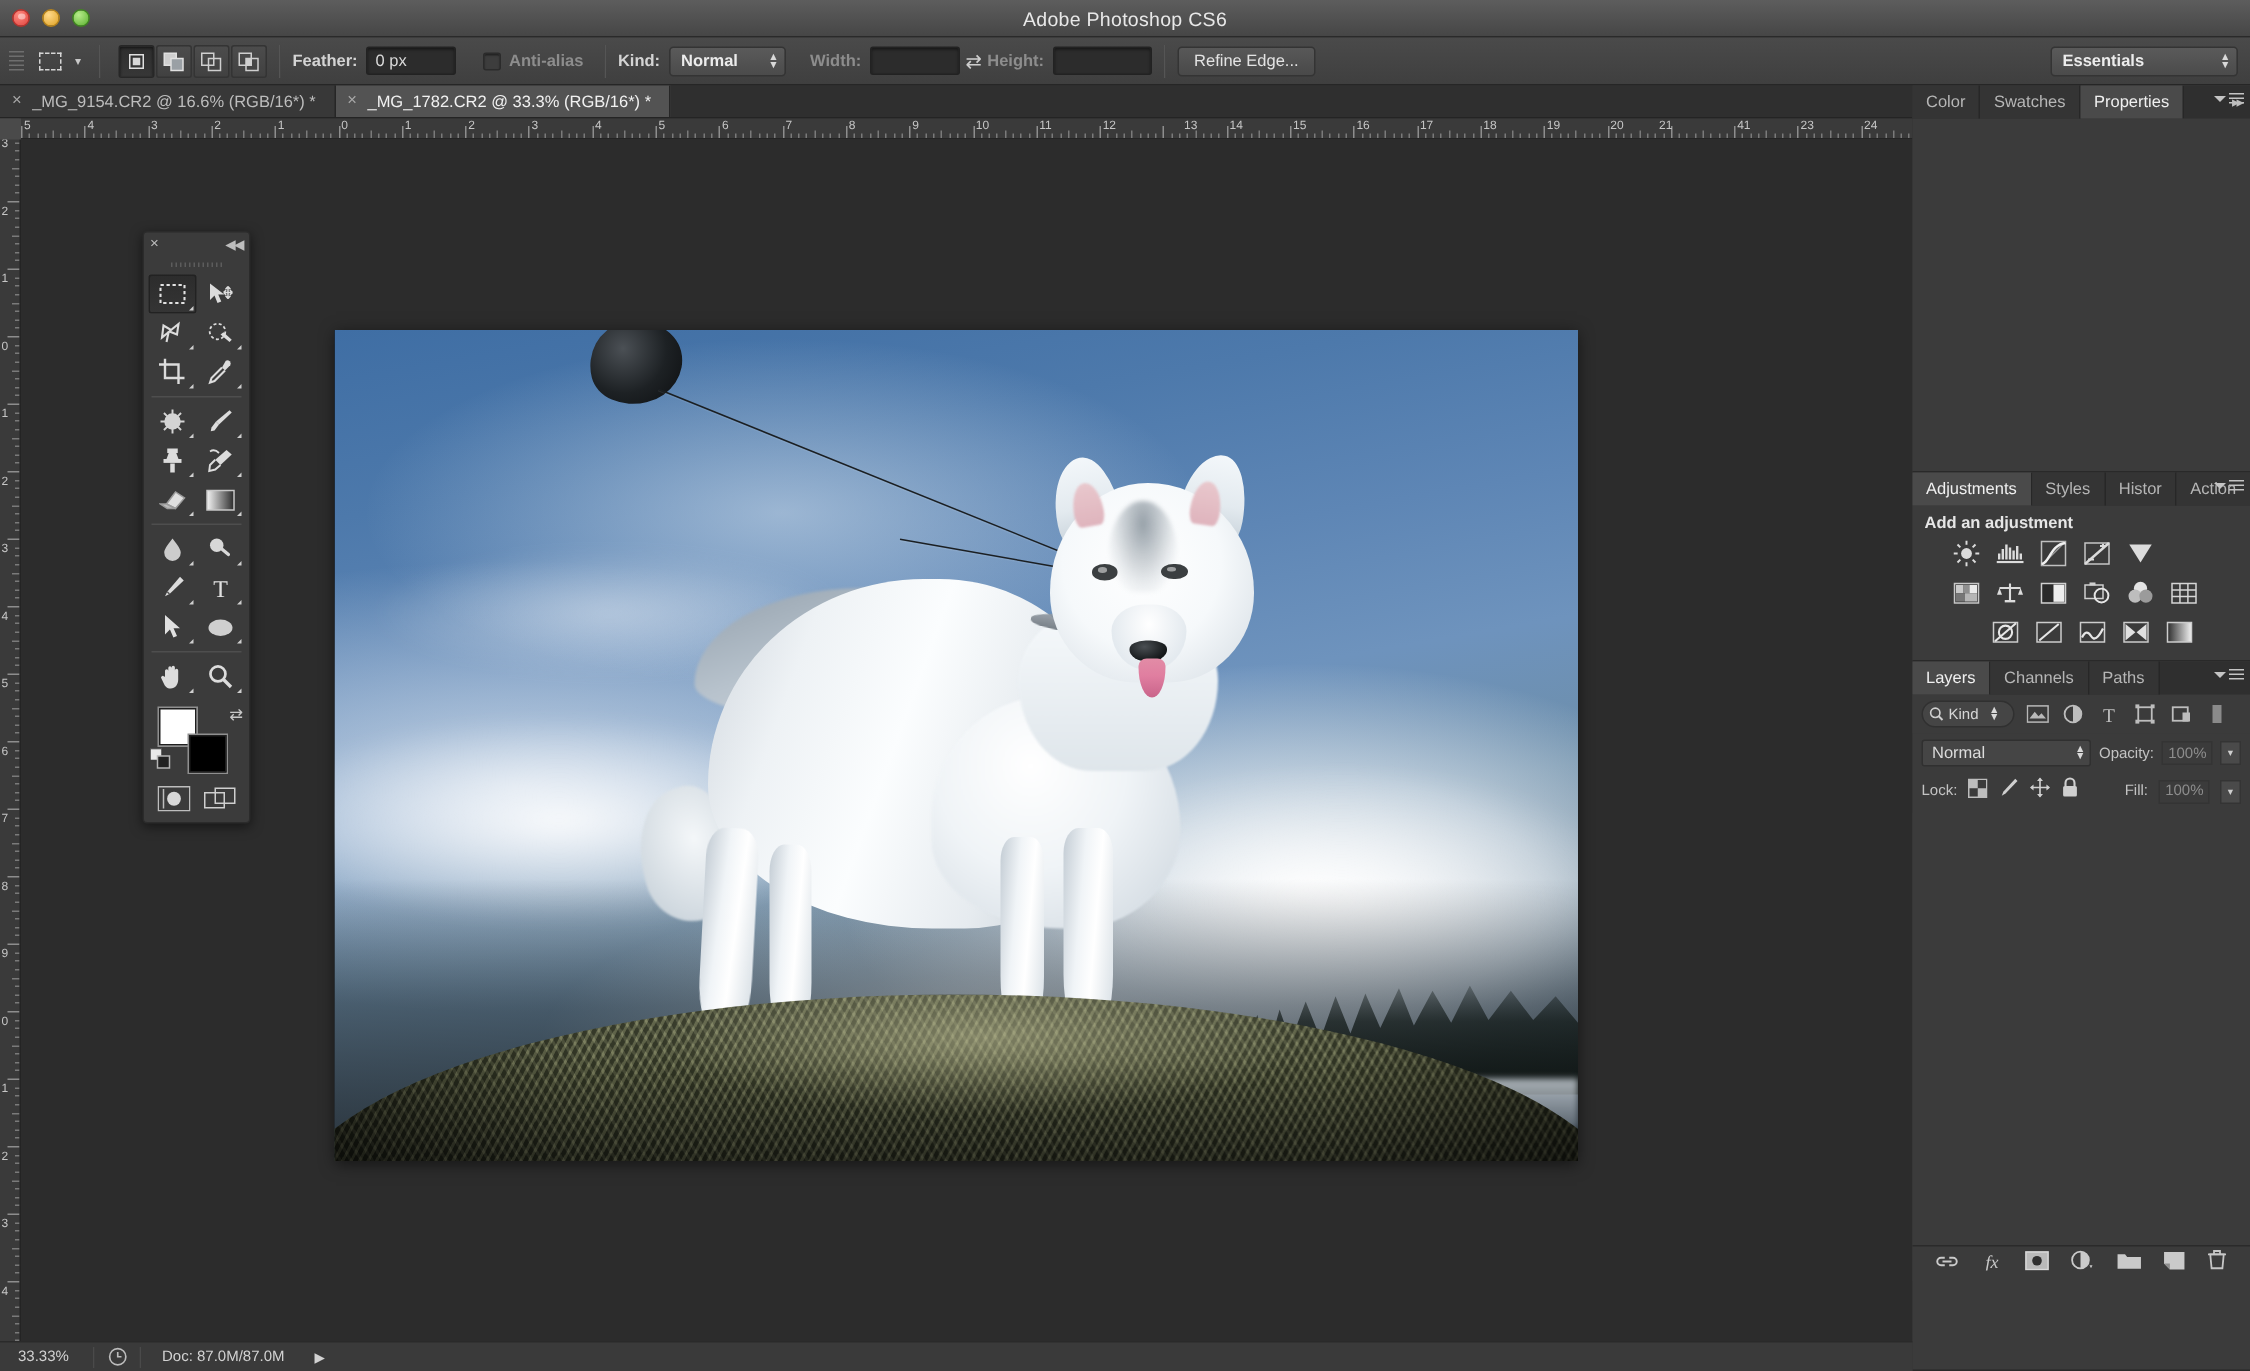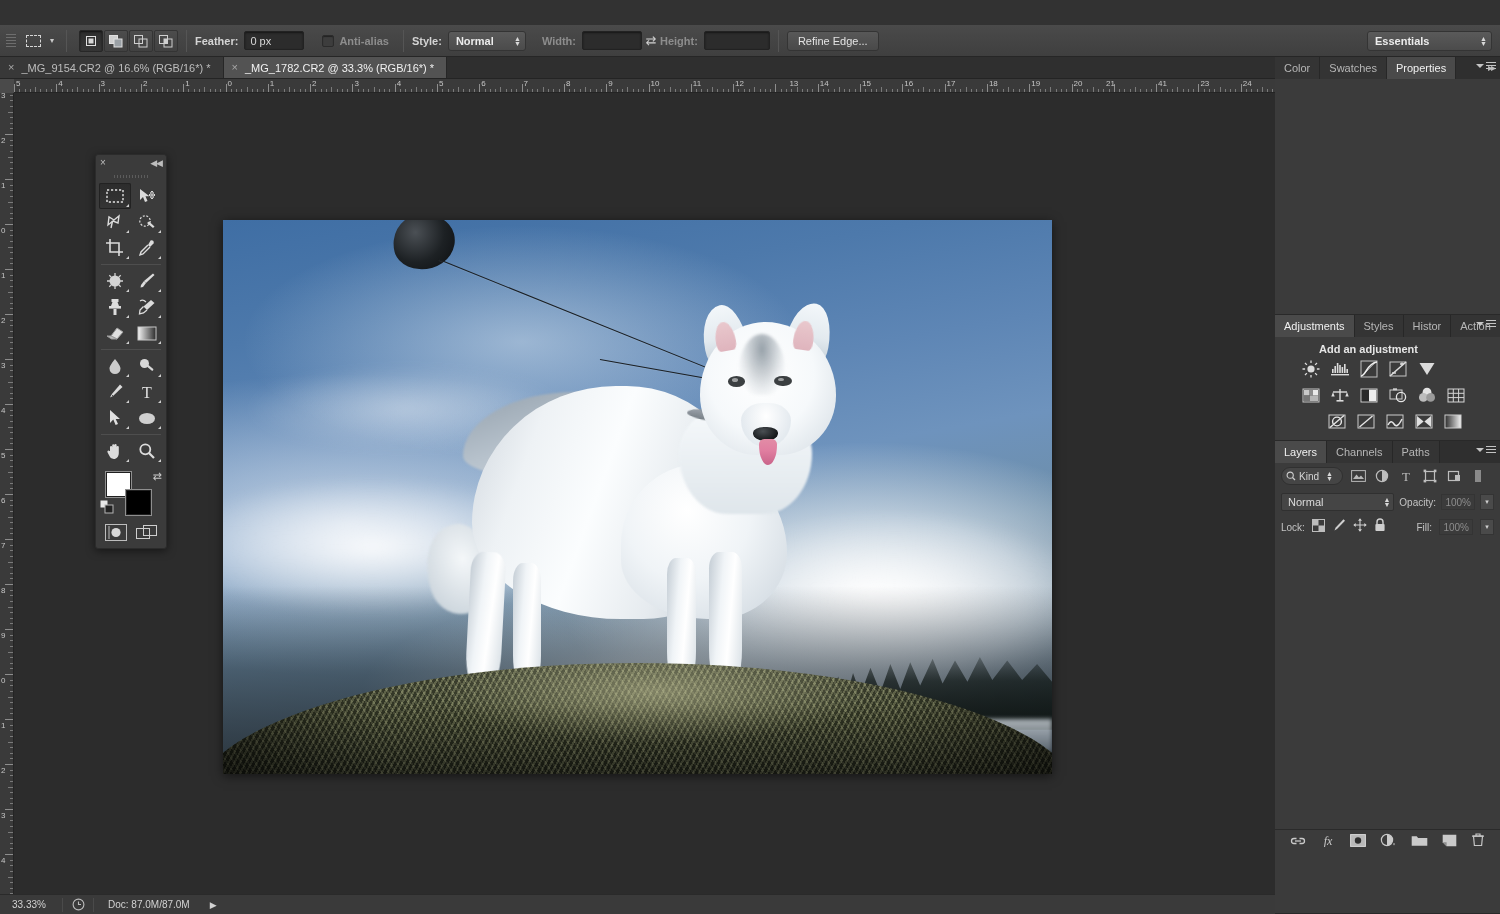--- a/index.html
+++ b/index.html
@@ -365,20 +365,28 @@
   .sb-icon { width:30px; display:flex; align-items:center; justify-content:center; }
   .sb-doc { padding: 0 14px; }
   .sb-arrow { color:#d2d2d2; font-size:9px; padding-left: 6px; }
   .sb-rest { flex:1; }
 </style>
 </head>
 <body>
 
 <div class="app">
 
+  <div class="titlebar">
+    <div class="traffic">
+      <span class="tl red"></span>
+      <span class="tl amber"></span>
+      <span class="tl green"></span>
+    </div>
+    <div class="title-text">Adobe Photoshop CS6</div>
+  </div>
 
   <div class="optionsbar">
     <span class="grip">
         <i></i>
         <i></i>
         <i></i>
         <i></i>
         <i></i>
       </span>
 
@@ -421,21 +429,21 @@
 
     <span class="opt-label">Feather:</span>
     <span class="opt-field w60">0 px</span>
 
     <span style="width:18px"></span>
     <span class="chk"></span>
     <span class="opt-label dim">Anti-alias</span>
 
     <span class="sep"></span>
 
-    <span class="opt-label">Style:</span>
+    <span class="opt-label">Kind:</span>
     <span class="select">
       <span>Normal</span>
       <span class="stepper">▲<br>▼</span>
     </span>
 
     <span style="width:16px"></span>
     <span class="opt-label dim">Width:</span>
     <span class="opt-field w60"></span>
     <span class="swap-icon">⇄</span>
     <span class="opt-label dim">Height:</span>
@@ -1185,21 +1193,21 @@
         <div class="ptab">Action</div>
         <div class="panel-menu">
           <span class="pm-caret"></span>
           <span class="pm-lines">
               <i></i>
               <i></i>
               <i></i>
             </span>
         </div>
       </div>
-      <div style="padding:6px 8px 0 8px;margin-left:36px;">
+      <div style="padding:6px 8px 0 8px;">
         <div class="panel-title">Add an adjustment</div>
       </div>
       <div class="adj-grid">
         <div class="adj-row">
           <span class="adj-icon">
             <svg width="18" height="18" viewBox="0 0 18 18">
                 <circle cx="9" cy="9" r="3.6" fill="#dcdcdc"></circle>
                 <g stroke="#dcdcdc" stroke-width="1.3">
                   <path d="M9 0.5 v2.6 M9 14.9 v2.6 M0.5 9 h2.6 M14.9 9 h2.6 M3 3 l1.9 1.9 M13.1 13.1 l1.9 1.9 M15 3 l-1.9 1.9 M4.9 13.1 l-1.9 1.9"></path>
                 </g>

